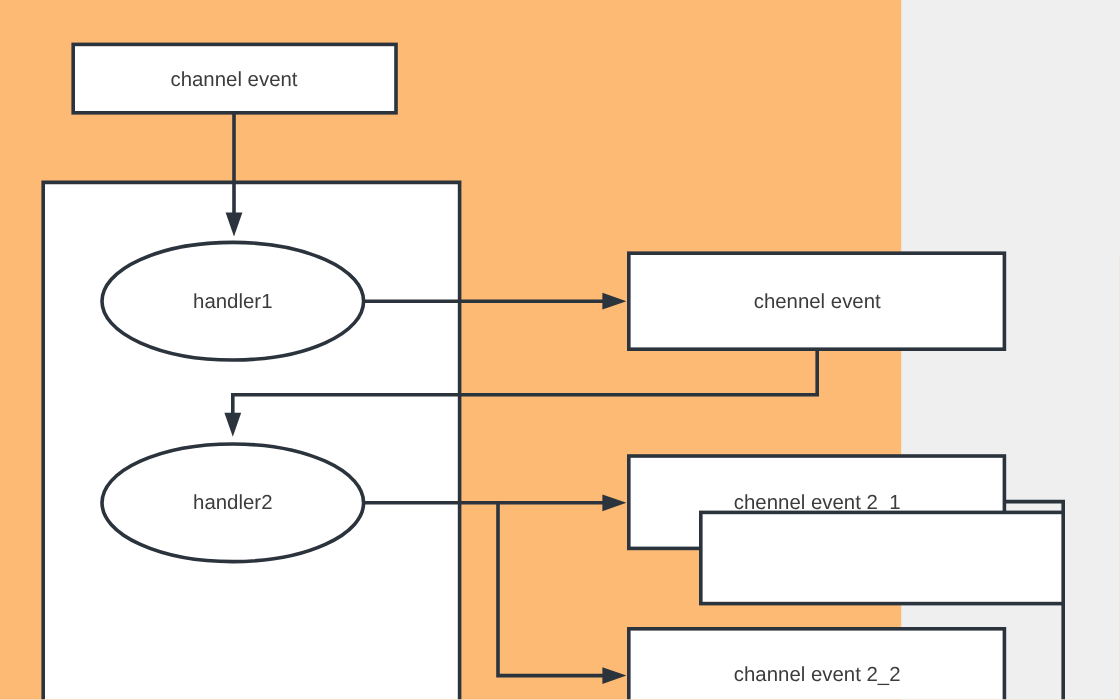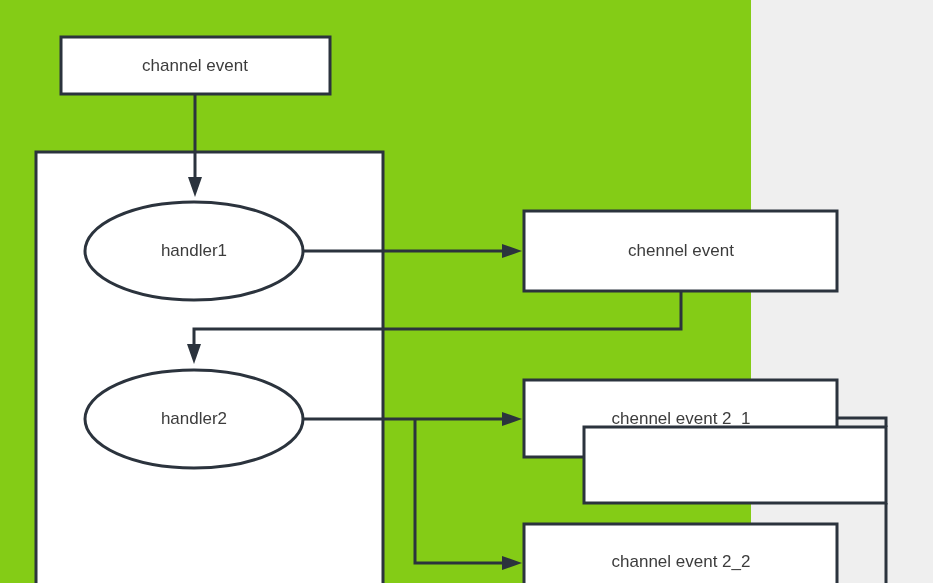--- a/index.html
+++ b/index.html
@@ -11,21 +11,21 @@
   body {
     width: 933px;
     height: 583px;
     overflow: hidden;
     font-family: "Liberation Sans", "DejaVu Sans", sans-serif;
   }
   #diagram-root {
     position: relative;
     width: 751px;
     height: 583px;
-    background: #84cc16;
+    background: #fdba74;
   }
   svg.diagram-canvas {
     position: absolute;
     left: 0;
     top: 0;
     width: 933px;
     height: 583px;
     display: block;
   }
   .node-shape {

